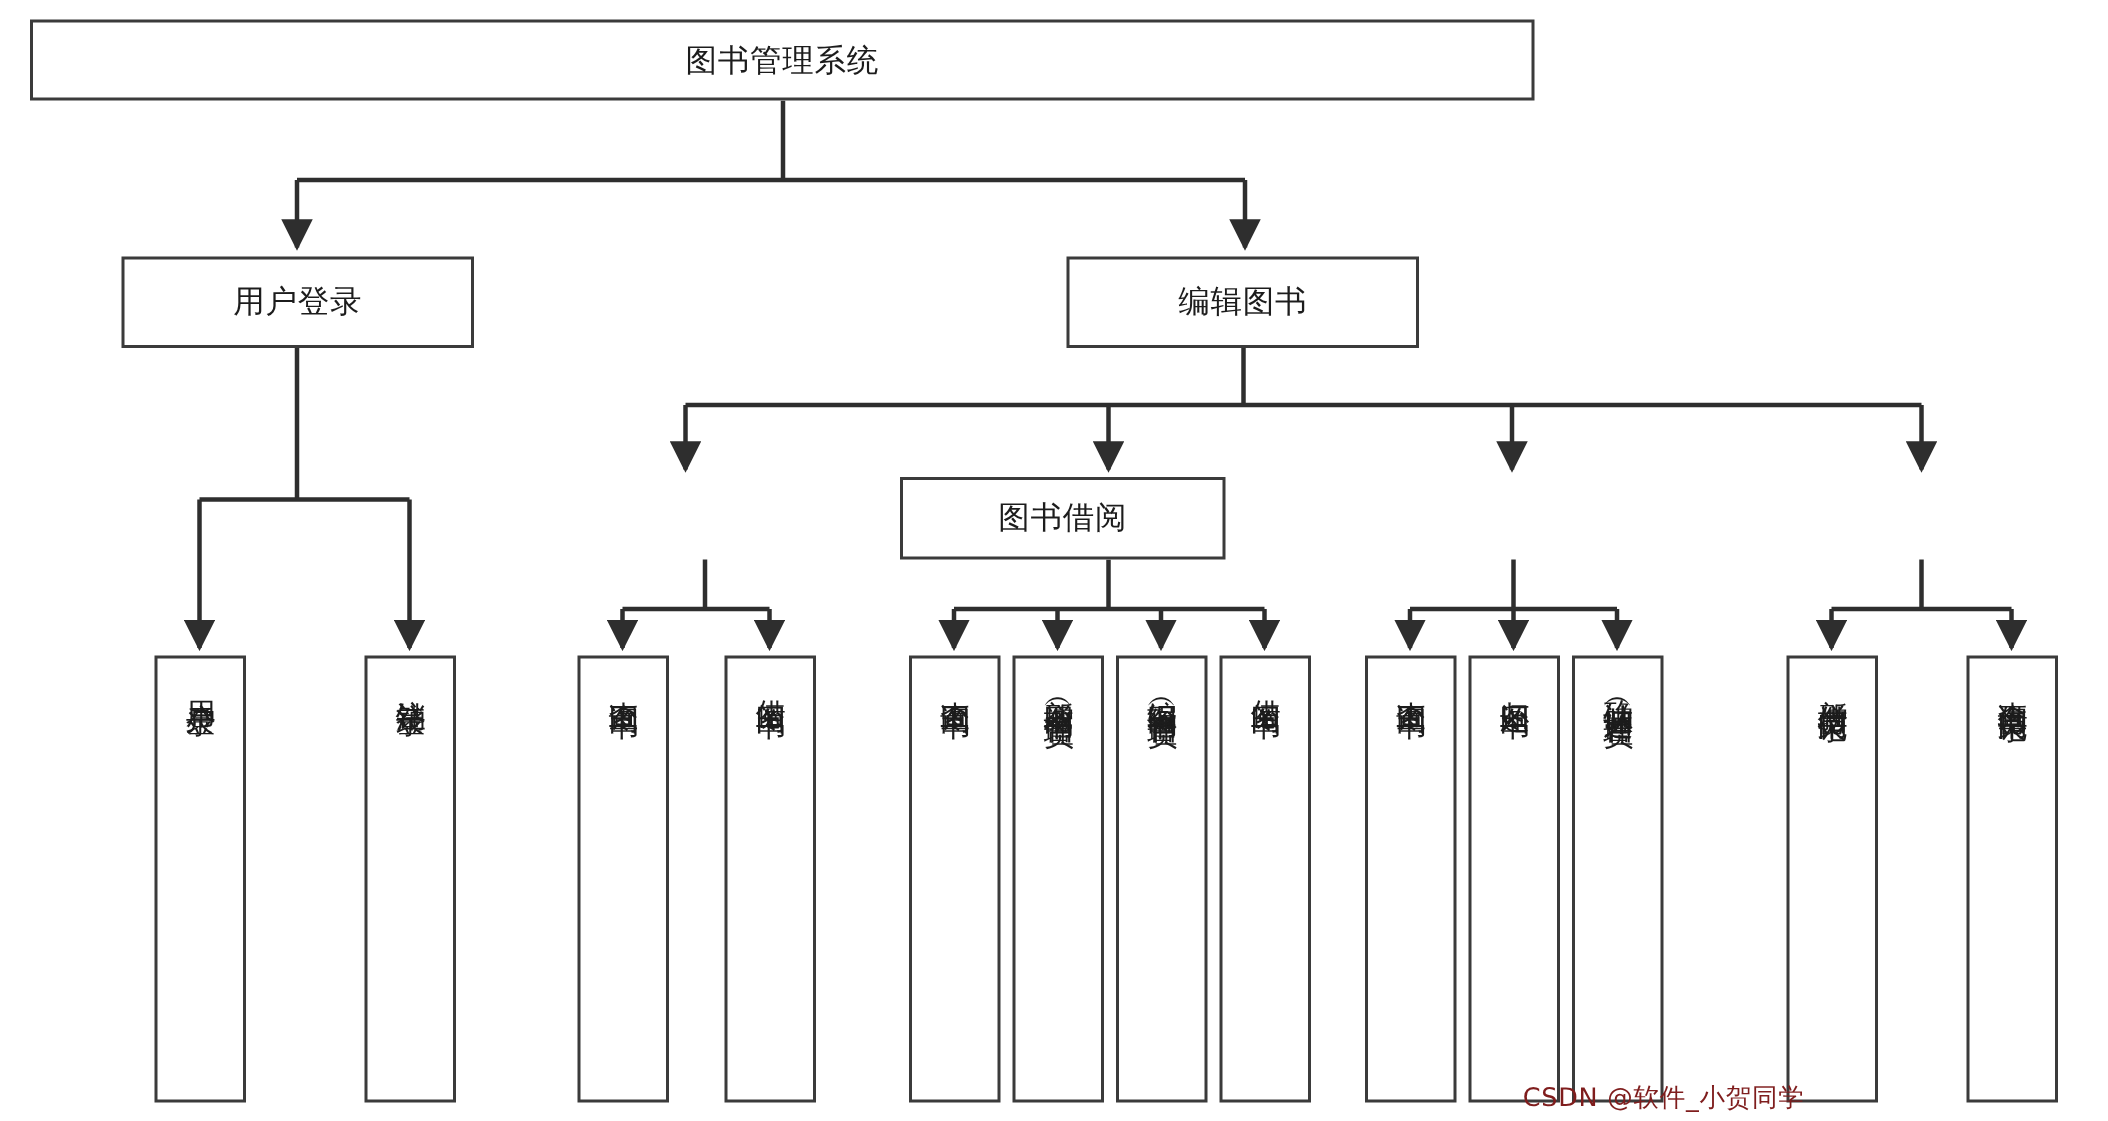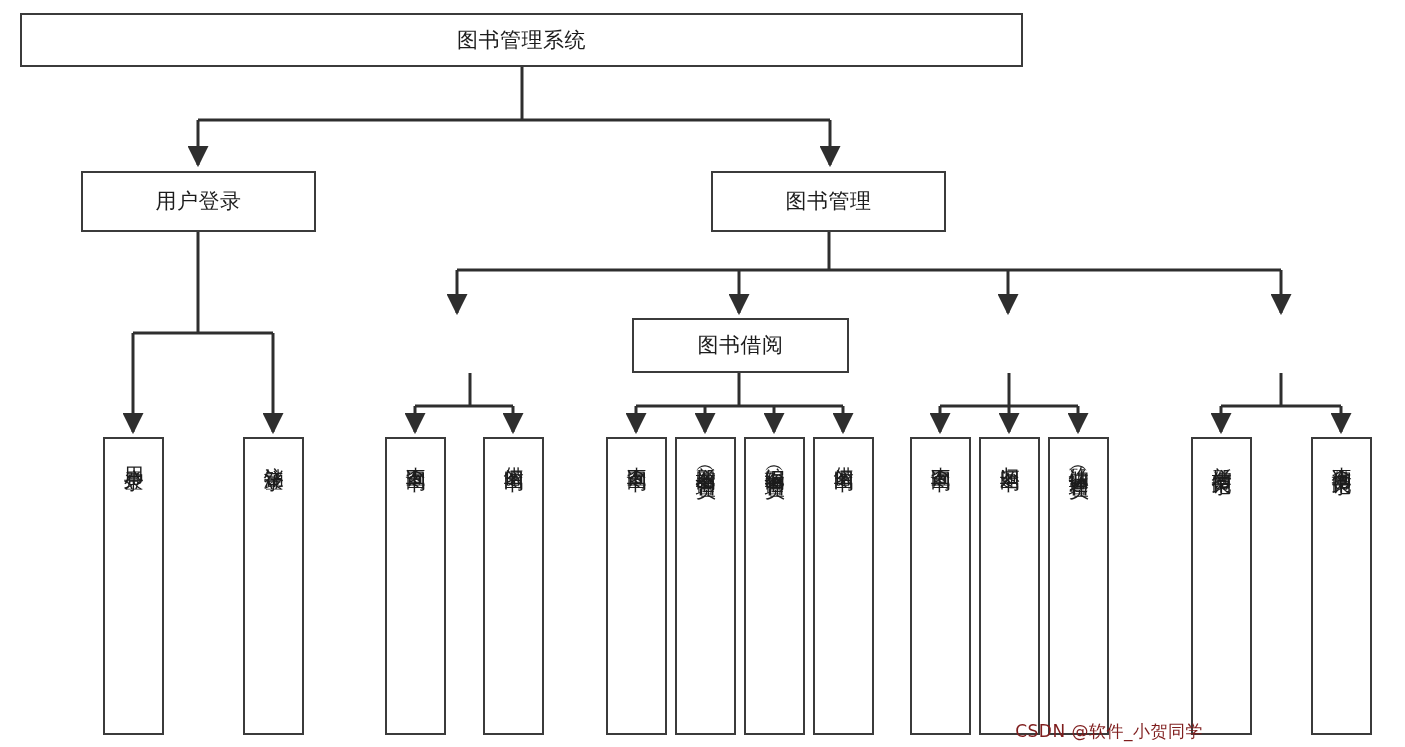--- a/index.html
+++ b/index.html
@@ -118,24 +118,24 @@
   </svg>
 
   <div class="node" style="left:20px; top:13px; width:1003px; height:54px;">
     <span class="node-label">图书管理系统</span>
   </div>
 
   <div class="node" style="left:81px; top:171px; width:235px; height:61px;">
     <span class="node-label">用户登录</span>
   </div>
   <div class="node" style="left:711px; top:171px; width:235px; height:61px;">
-    <span class="node-label">图书管理</span>
+    <span class="node-label">编辑图书</span>
   </div>
 
-  <div class="node" style="left:632px; top:318px; width:217px; height:55px;align-items:center;">
+  <div class="node" style="left:600px; top:318px; width:217px; height:55px;align-items:center;">
     <span class="node-label">图书借阅</span>
   </div>
 
   <div class="node leaf" style="left:103px; top:437px; width:61px; height:298px;">
     <span class="node-label">用户登录</span>
   </div>
   <div class="node leaf" style="left:243px; top:437px; width:61px; height:298px;">
     <span class="node-label">注销登录</span>
   </div>
 

